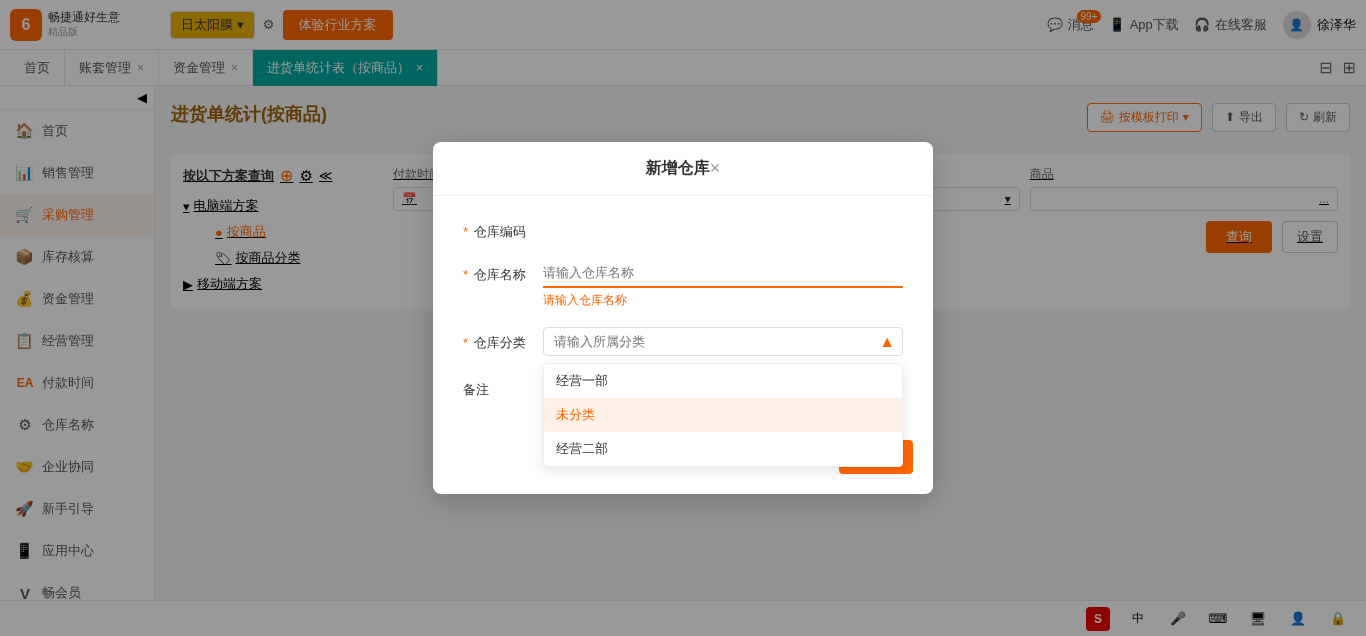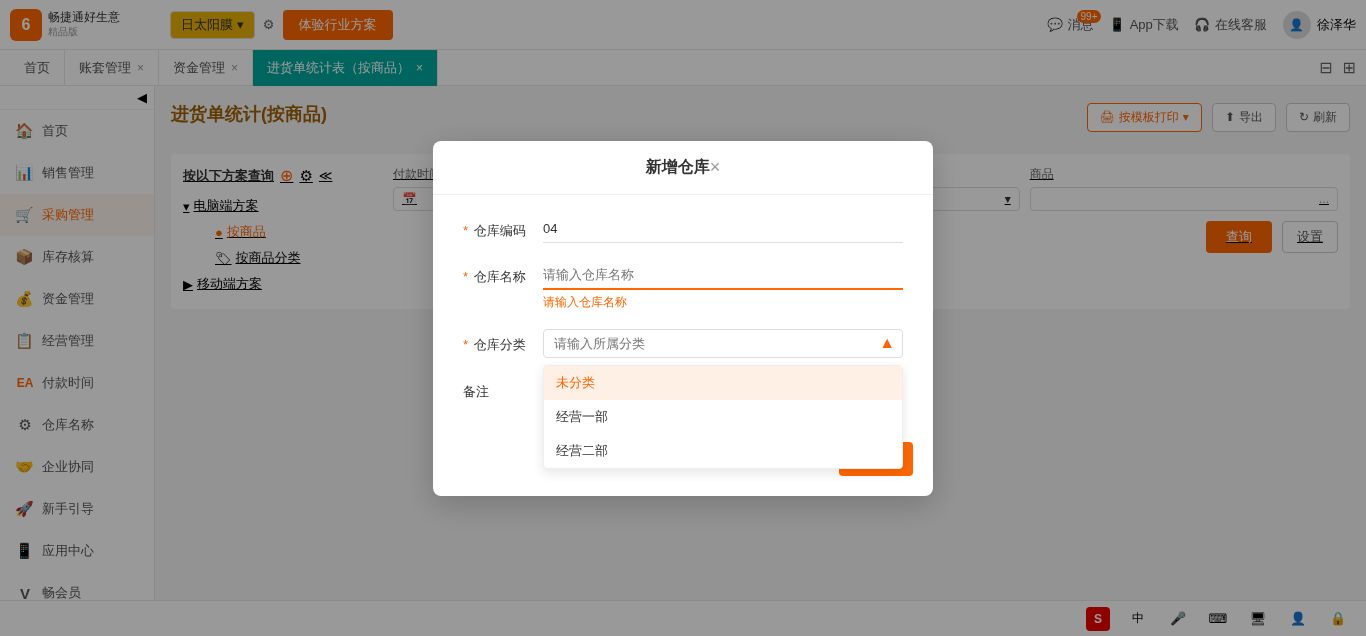--- a/index.html
+++ b/index.html
@@ -441,23 +441,20 @@
       <span class="dialog-title">新增仓库</span>
       <span class="dialog-close">×</span>
     </div>
     <div class="dialog-body">
 
       <div class="form-row">
         <div class="form-label">
           <span class="required">*</span>
           <span>仓库编码</span>
         </div>
-        <div class="form-control">
-          <input class="form-input" type="text" value="04" style="">
-        </div>
       </div>
 
       <div class="form-row">
         <div class="form-label">
           <span class="required">*</span>
           <span>仓库名称</span>
         </div>
         <div class="form-control">
           <input class="form-input error" type="text" placeholder="请输入仓库名称" style="">
           <div class="error-msg">请输入仓库名称</div>
@@ -467,22 +464,22 @@
       <div class="form-row">
         <div class="form-label">
           <span class="required">*</span>
           <span>仓库分类</span>
         </div>
         <div class="form-control" style="position:relative;">
           <input class="form-select-input" type="text" placeholder="请输入所属分类" style="">
           <span class="form-select-arrow">▲</span>
           
           <div class="dropdown-list">
+            <div class="dropdown-item">经营一部</div>
             <div class="dropdown-item selected">未分类</div>
-            <div class="dropdown-item">经营一部</div>
             <div class="dropdown-item">经营二部</div>
           </div>
         </div>
       </div>
 
       <div class="form-row">
         <div class="form-label">备注</div>
         <div class="form-control">
           <input class="form-input" type="text" style="">
         </div>

